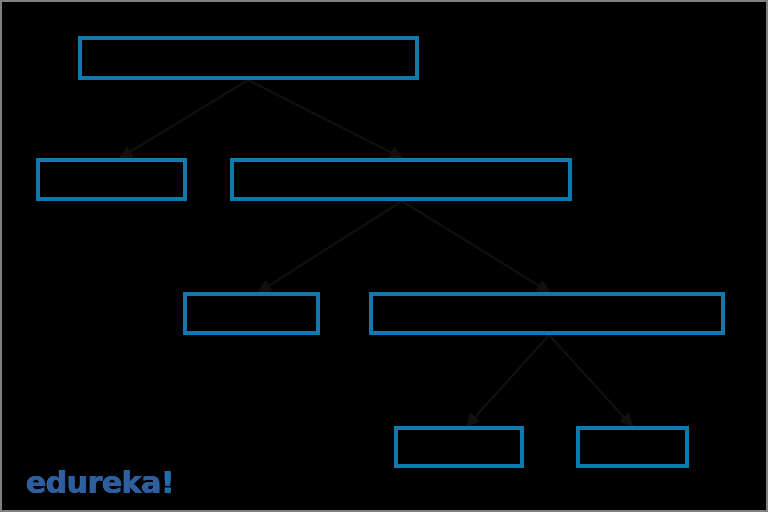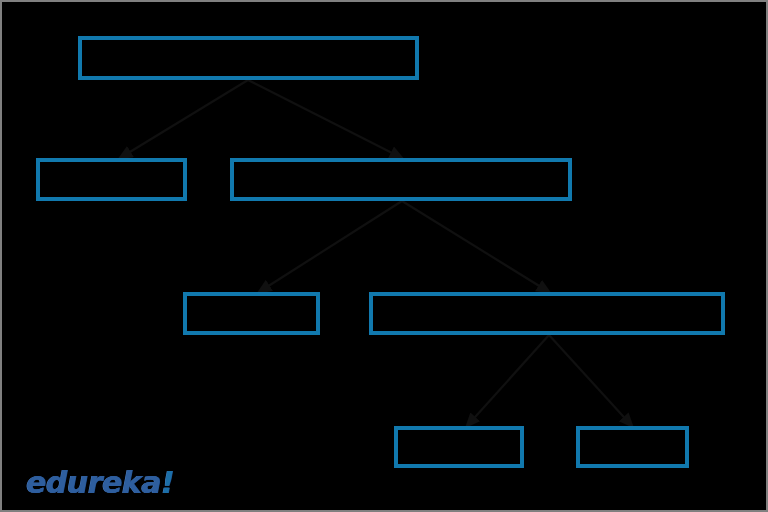--- a/index.html
+++ b/index.html
@@ -9,21 +9,20 @@
   }
   #canvas {
     position: relative;
     width: 768px;
     height: 512px;
     background: #000000;
     box-sizing: border-box;
     border: 2px solid #808080;
     overflow: hidden;
     font-family: "Liberation Sans", sans-serif;
-    font-style: italic;
   }
   #edges {
     position: absolute;
     left: 0;
     top: 0;
     width: 768px;
     height: 512px;
     pointer-events: none;
   }
   .node {

